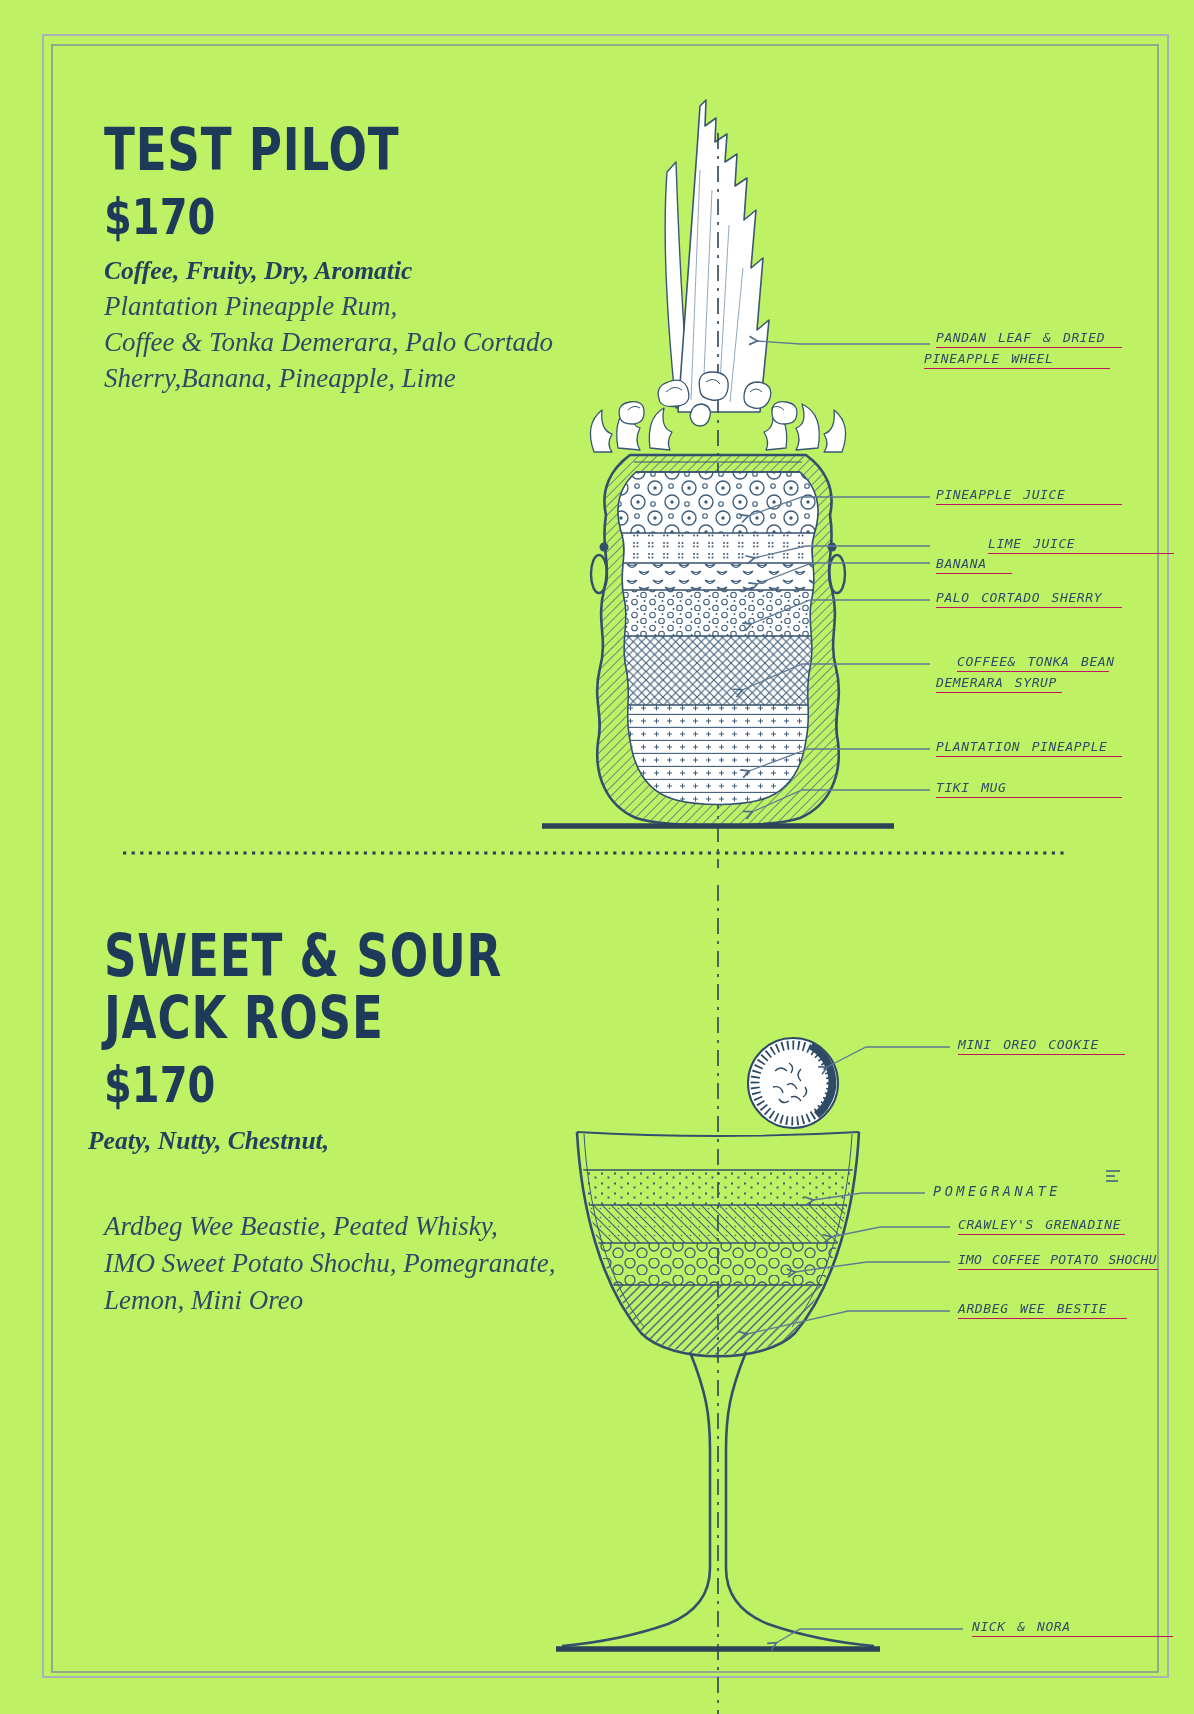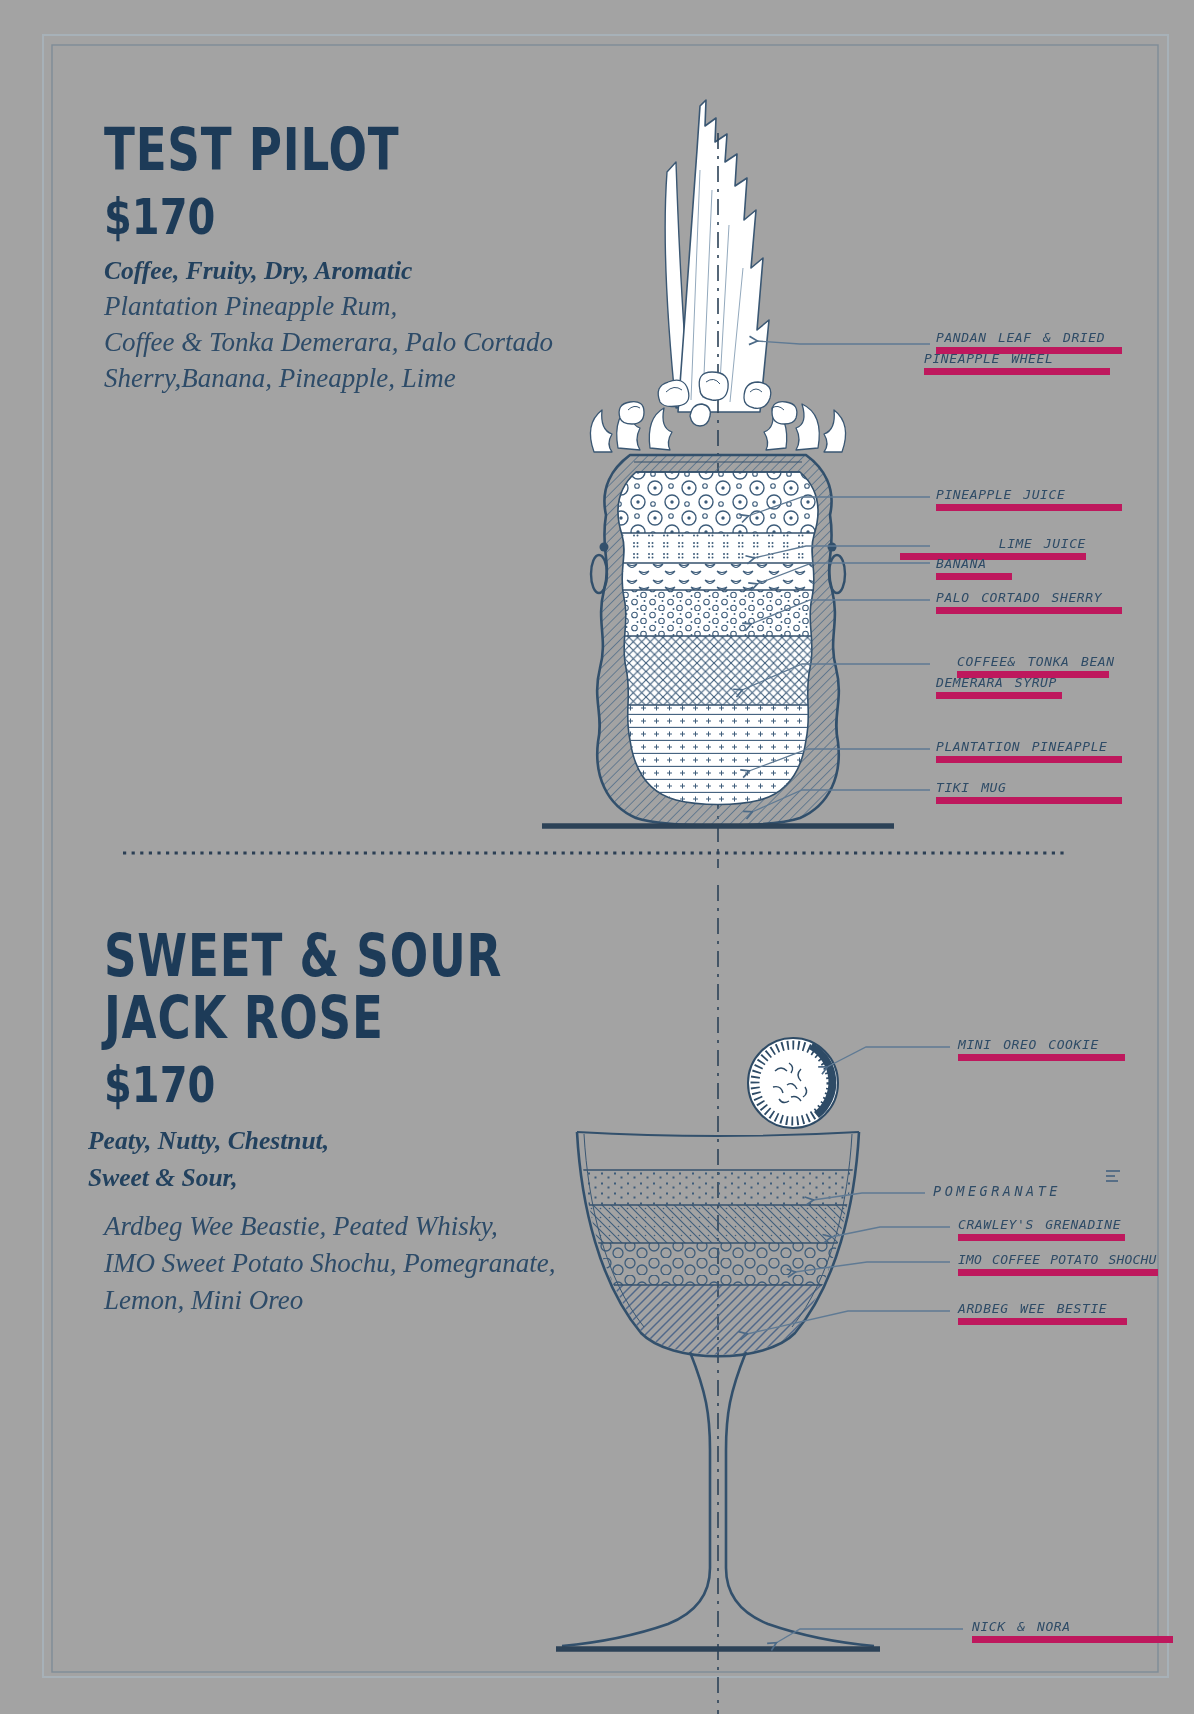--- a/index.html
+++ b/index.html
@@ -1,31 +1,31 @@
 <!DOCTYPE html>
 <html><head>
 <meta charset="utf-8">
 <style>
   html,body{margin:0;padding:0;background:#e8e8e8;}
-  .page{position:relative;width:1194px;height:1714px;background:#a3a3a3;overflow:hidden;
+  .page{position:relative;width:1194px;height:1714px;background:#bef264;overflow:hidden;
         font-family:"Liberation Sans",sans-serif;}
   .art{position:absolute;left:0;top:0;}
   .abs{position:absolute;}
   .btitle{font-family:"DejaVu Sans",sans-serif;font-weight:bold;color:#1d3b58;
           transform:scaleX(.78);transform-origin:0 0;line-height:1;white-space:nowrap;}
   .title{font-size:58px;letter-spacing:1px;}
   .title2{font-size:58px;letter-spacing:1px;line-height:62px;}
   .price{font-size:50px;transform:scaleX(.8);}
   .flavor{font-family:"Liberation Serif",serif;font-style:italic;font-weight:bold;
           font-size:25.5px;color:#22415e;line-height:37px;white-space:nowrap;}
   .ing{font-family:"Liberation Serif",serif;font-size:27px;color:#2d4b68;
        line-height:36px;white-space:nowrap;font-style:italic;}
   .callout{position:absolute;font-family:"DejaVu Sans Mono",monospace;font-style:italic;
            font-size:13px;letter-spacing:.6px;word-spacing:3px;color:#2e4b66;
-           border-bottom:7px solid #be185d;padding-bottom:2px;white-space:nowrap;}
+           border-bottom:1px solid #be185d;padding-bottom:2px;white-space:nowrap;}
   .nounder{border-bottom:none;}
 </style>
 </head>
 <body>
 
 <div class="page">
 
 <svg class="art" width="1194" height="1714" viewBox="0 0 1194 1714">
   <defs>
     <marker id="arr" viewBox="0 0 10 10" refX="1.5" refY="5" markerWidth="8" markerHeight="8" orient="auto-start-reverse">
@@ -244,36 +244,35 @@
 <div class="abs flavor" style="left:104px;top:252px;">Coffee, Fruity, Dry, Aromatic</div>
 <div class="abs ing" style="left:104px;top:288px;">
   <div>Plantation Pineapple Rum,</div>
   <div>Coffee &amp; Tonka Demerara, Palo Cortado</div>
   <div>Sherry,Banana, Pineapple, Lime</div>
 </div>
 
 <div class="callout" style="left:936px;top:330px;width:186px;">PANDAN LEAF &amp; DRIED</div>
 <div class="callout" style="left:924px;top:351px;width:186px;">PINEAPPLE WHEEL</div>
 <div class="callout" style="left:936px;top:487px;width:186px;">PINEAPPLE JUICE</div>
-<div class="callout" style="left:900px;top:536px;width:186px;text-align:right;">LIME JUICE</div>
+<div class="callout" style="left:988px;top:536px;width:186px;">LIME JUICE</div>
 <div class="callout" style="left:936px;top:556px;width:76px;">BANANA</div>
 <div class="callout" style="left:936px;top:590px;width:186px;">PALO CORTADO SHERRY</div>
 <div class="callout" style="left:936px;top:654px;width:152px;margin-left:21px;">COFFEE&amp; TONKA BEAN</div>
 <div class="callout" style="left:936px;top:675px;width:126px;">DEMERARA SYRUP</div>
 <div class="callout" style="left:936px;top:739px;width:186px;">PLANTATION PINEAPPLE</div>
 <div class="callout" style="left:936px;top:780px;width:186px;">TIKI MUG</div>
 
 <div class="abs btitle title2" style="left:104px;top:925px;">
   <div>SWEET &amp; SOUR</div>
   <div>JACK ROSE</div>
 </div>
 <div class="abs btitle price" style="left:104px;top:1060px;">$170</div>
 <div class="abs flavor" style="left:88px;top:1122px;font-family:Liberation Serif, serif;">
   <div>Peaty, Nutty, Chestnut,</div>
-  <div>Sweet &amp; Sour,</div>
 </div>
 <div class="abs ing" style="left:104px;top:1208px;line-height:37px;">
   <div>Ardbeg Wee Beastie, Peated Whisky,</div>
   <div>IMO Sweet Potato Shochu, Pomegranate,</div>
   <div>Lemon, Mini Oreo</div>
 </div>
 
 <div class="callout" style="left:958px;top:1037px;width:167px;">MINI OREO COOKIE</div>
 <div class="callout nounder" style="left:933px;top:1183px;font-size:13.5px;letter-spacing:3.5px;">POMEGRANATE</div>
 <div class="callout" style="left:958px;top:1217px;width:167px;">CRAWLEY'S GRENADINE</div>

